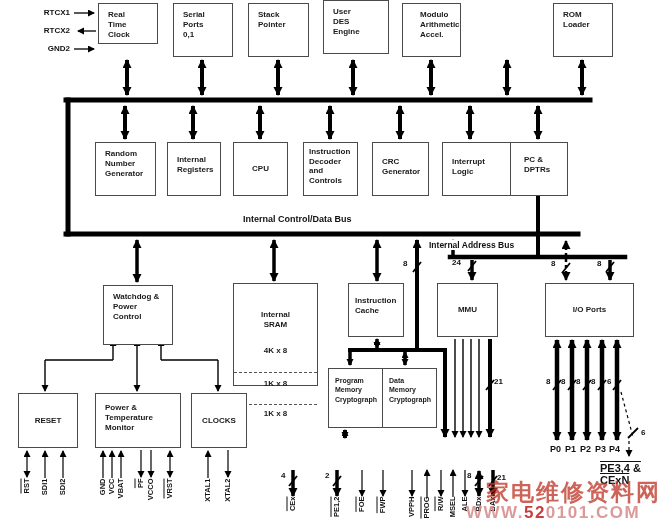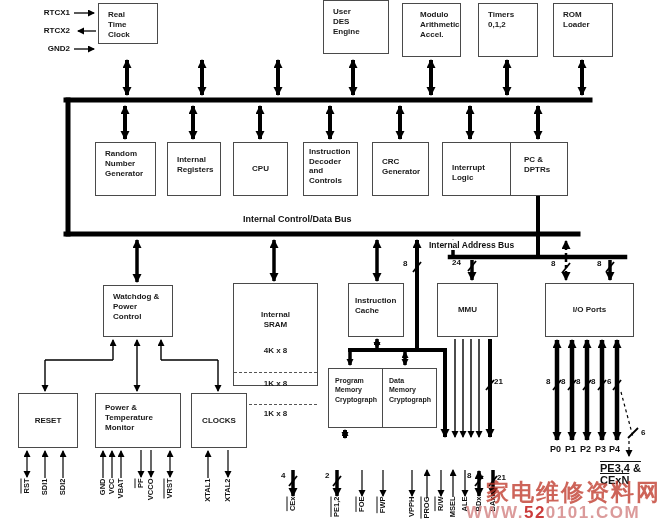--- a/index.html
+++ b/index.html
@@ -164,56 +164,59 @@
       <line x1="289" y1="486" x2="297" y2="476"></line>
       <line x1="333" y1="486" x2="341" y2="476"></line>
       <line x1="475" y1="486" x2="483" y2="476"></line>
       <line x1="489" y1="486" x2="497" y2="476"></line>
     </g>
   </svg>
 
   <div class="blk" style="left:98px;top:3px;width:60px;height:41px">Real
 Time
 Clock</div>
+  <div class="blk" style="left:173px;top:3px;width:60px;height:54px">Serial
+Ports
+0,1</div>
+  <div class="blk" style="left:248px;top:3px;width:61px;height:54px">Stack
+Pointer</div>
   <div class="blk" style="left:323px;top:0;width:66px;height:54px">User
 DES
 Engine</div>
   <div class="blk" style="left:402px;top:3px;width:59px;height:54px;padding-left:17px">Modulo
 Arithmetic
 Accel.</div>
-  <div class="blk" style="left:478px;top:3px;width:60px;height:54px">Timers
-0,1,2</div>
   <div class="blk" style="left:553px;top:3px;width:60px;height:54px">ROM
 Loader</div>
 
   <div class="pin-h" style="left:30px;top:8px">RTCX1</div>
   <div class="pin-h" style="left:30px;top:26px">RTCX2</div>
   <div class="pin-h" style="left:30px;top:44px">GND2</div>
 
   <div class="blk" style="left:95px;top:142px;width:61px;height:54px">Random
 Number
 Generator</div>
   <div class="blk" style="left:167px;top:142px;width:54px;height:54px;padding-top:12px">Internal
 Registers</div>
   <div class="blk c" style="left:233px;top:142px;width:55px;height:54px">CPU</div>
   <div class="blk" style="left:303px;top:142px;width:55px;height:54px;padding:4px 2px 0 5px;line-height:1.2">Instruction
 Decoder
 and
 Controls</div>
   <div class="blk" style="left:372px;top:142px;width:57px;height:54px;padding-top:14px">CRC
 Generator</div>
-  <div class="blk" style="left:442px;top:142px;width:77px;height:54px;padding-top:20px">Interrupt
+  <div class="blk" style="left:442px;top:142px;width:77px;height:54px;padding-top:14px">Interrupt
 Logic</div>
   <div class="blk" style="left:510px;top:142px;width:58px;height:54px;padding-top:12px;padding-left:13px">PC &amp;
 DPTRs</div>
 
   <div class="buslabel" style="left:243px;top:214px">Internal Control/Data Bus</div>
   <div class="buslabel" style="left:427px;top:240px;font-size:8.5px;background:#fff;padding:0 2px">Internal Address Bus</div>
 
-  <div class="blk" style="left:103px;top:285px;width:70px;height:52px">Watchdog &amp;
+  <div class="blk" style="left:103px;top:285px;width:70px;height:60px">Watchdog &amp;
 Power
 Control</div>
 
   <div class="blk" style="left:233px;top:283px;width:85px;height:103px;padding:0">
     <div style="height:62px;text-align:center;padding-top:6px">
       <div>Internal
 SRAM</div>
       <div style="margin-top:6px">4K x 8</div>
     </div>
     <div class="sram-sec" style="height:21px">1K x 8</div>

